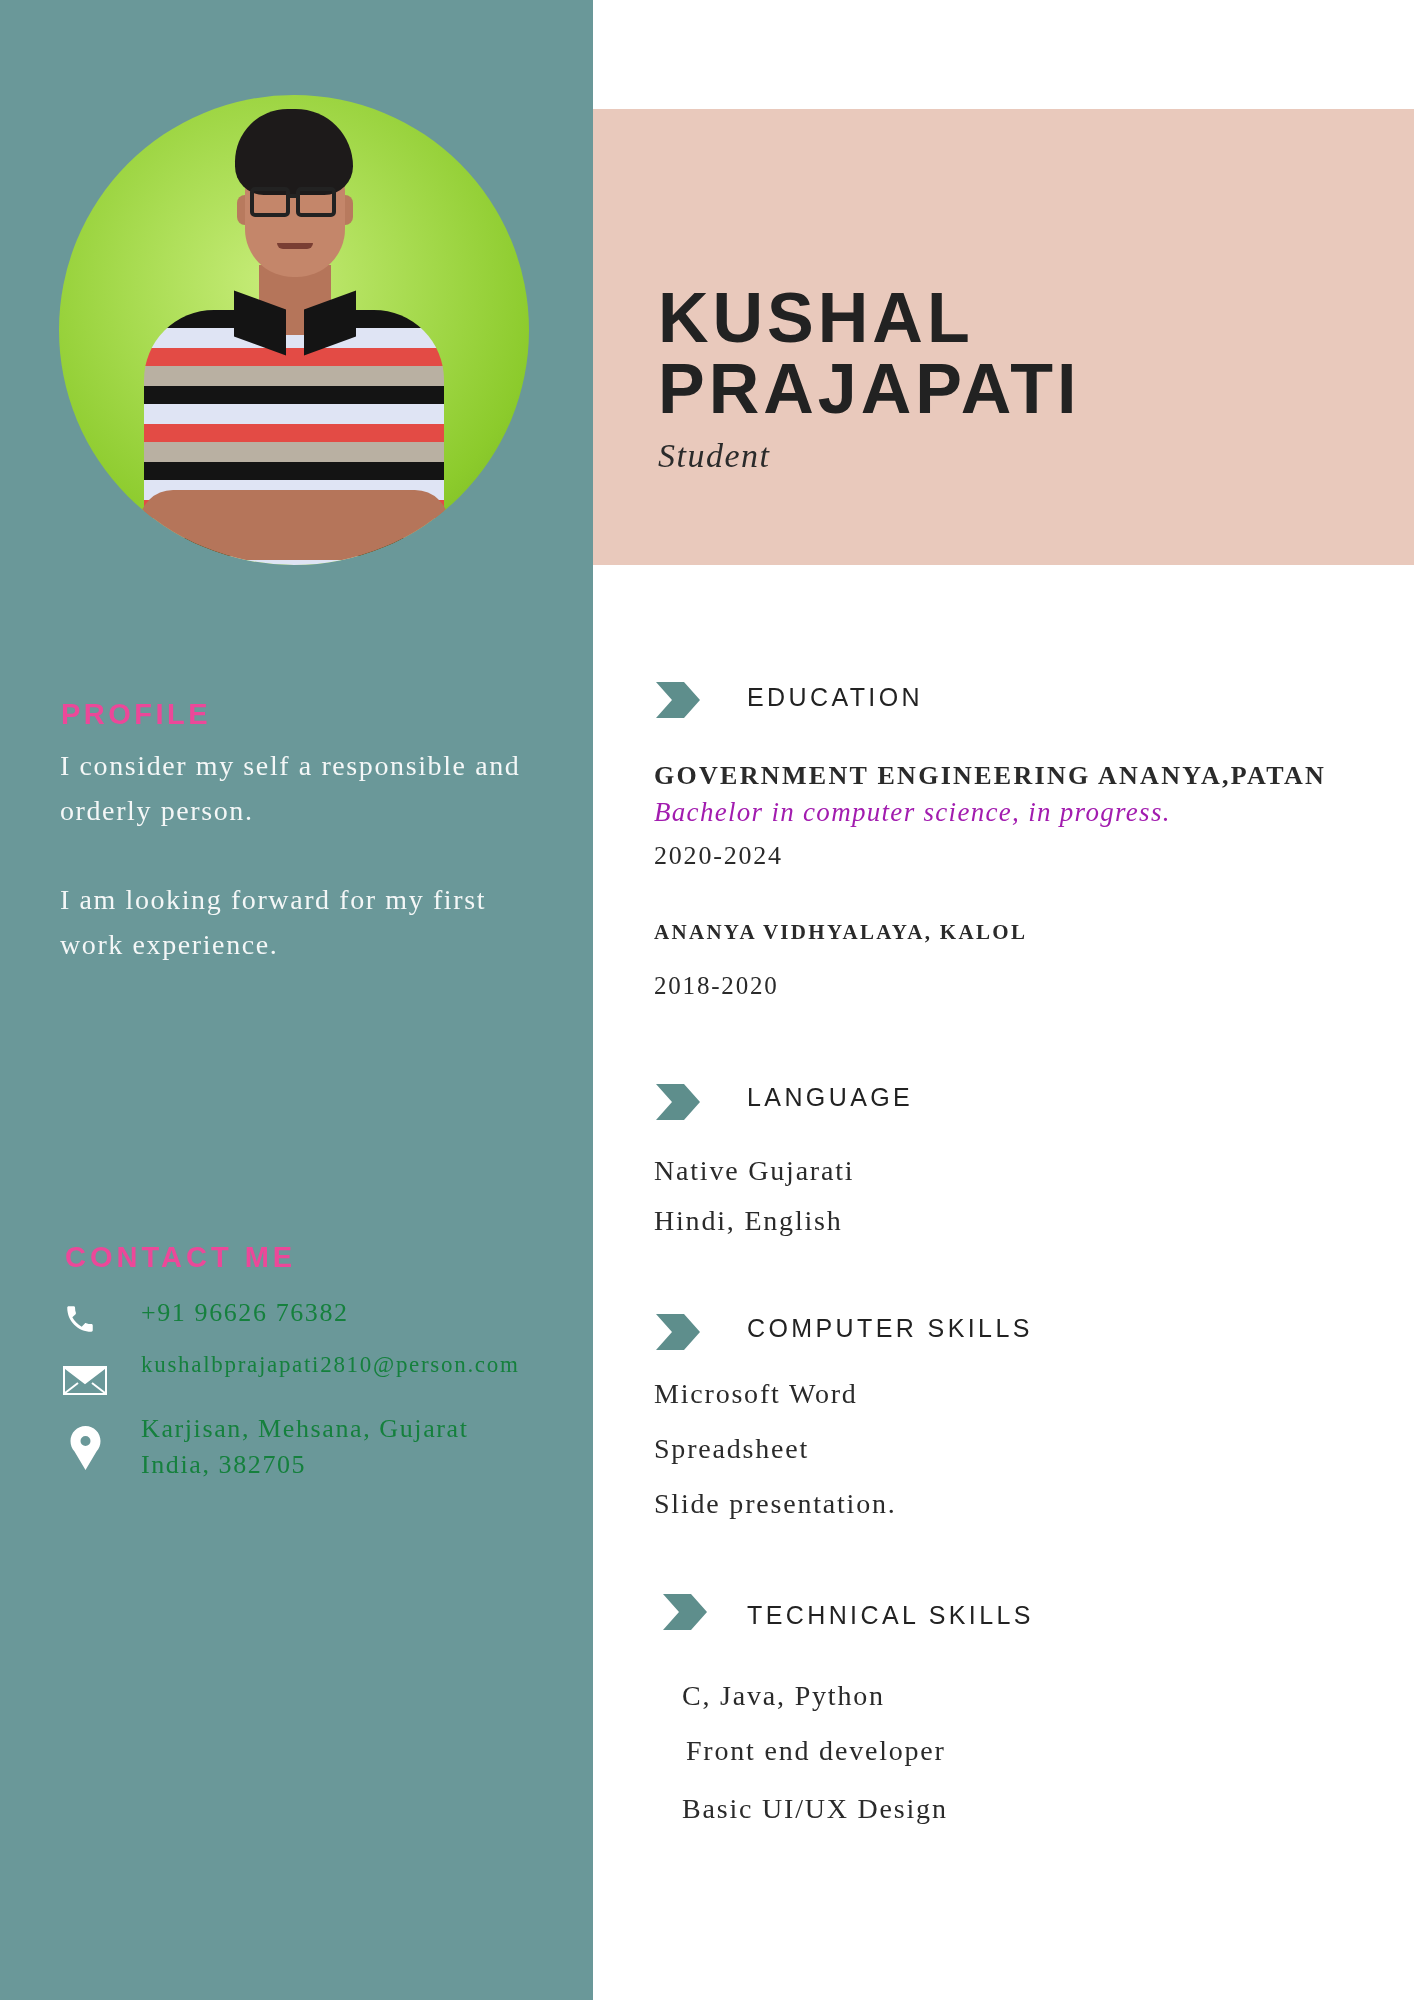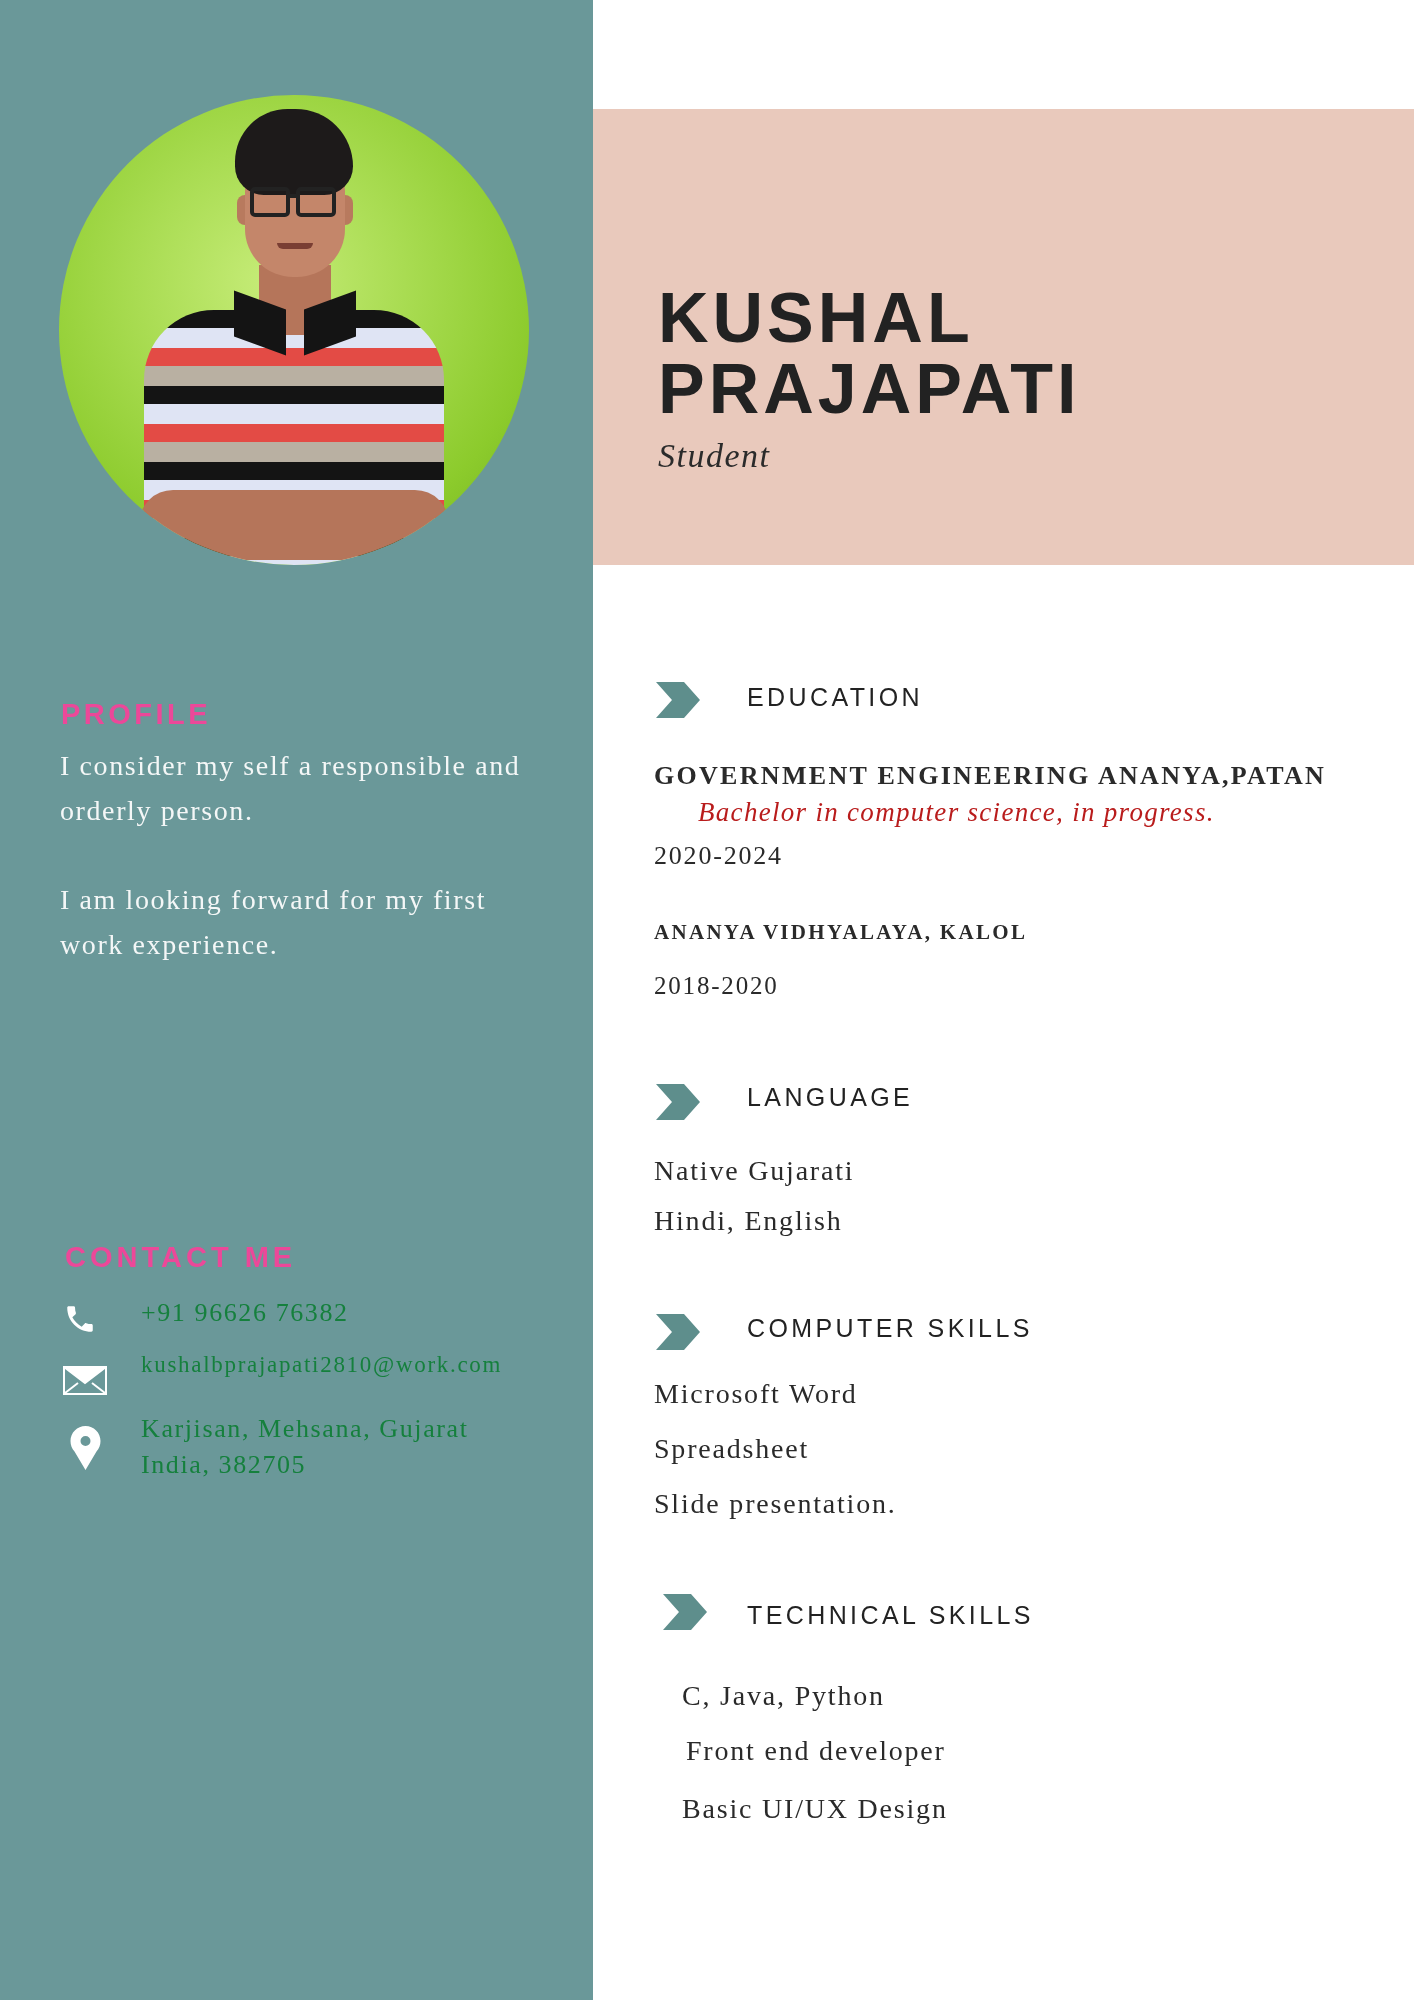--- a/index.html
+++ b/index.html
@@ -60,21 +60,21 @@
   .name div { white-space: nowrap; }
   .subtitle { left: 658px; top: 437px; font-style: italic; font-size: 34px; color: #2b2b2b; letter-spacing: 1.5px; }
 
   .chevron { position: absolute; width: 44px; height: 36px; }
   .sec-heading {
     position: absolute; font-family: "Liberation Sans", "DejaVu Sans", sans-serif;
     font-weight: normal; font-size: 25px; letter-spacing: 3.4px; color: #222222; line-height: 1; white-space: nowrap; margin-left: 16px;
   }
   .body-text { position: absolute; color: #2a2a2a; font-size: 28px; letter-spacing: 1.8px; white-space: nowrap; line-height: 1; }
   .edu-school { position: absolute; font-weight: bold; font-size: 26px; letter-spacing: 2.3px; color: #2a2a2a; white-space: nowrap; line-height: 1; }
-  .edu-degree { position: absolute; font-style: italic; font-size: 27px; letter-spacing: 1.3px; color: #b91c1c; white-space: nowrap; line-height: 1; margin-left: 44px; }
+  .edu-degree { position: absolute; font-style: italic; font-size: 27px; letter-spacing: 1.3px; color: #a21caf; white-space: nowrap; line-height: 1; }
 </style>
 </head>
 <body>
 
 <div class="abs left-panel"></div>
 
 <div class="abs photo" title="Profile photo of Kushal Prajapati">
   <div class="abs shirt"></div>
   <div class="abs neck"></div>
   <div class="abs collar-l"></div>
@@ -109,21 +109,21 @@
 </div>
 
 <div class="abs contact-row" style="top:1352px; height:44px;">
   <span class="icon" style="top:14px;">
     <svg width="44" height="29" viewBox="0 0 44 29">
         <rect x="1" y="1" width="42" height="27" fill="none" stroke="#ffffff" stroke-width="2"></rect>
         <path d="M1 1 L22 17 L43 1" fill="#ffffff" stroke="#ffffff" stroke-width="2"></path>
         <path d="M2 27 L15 17 M42 27 L29 17" stroke="#ffffff" stroke-width="2"></path>
       </svg>
   </span>
-  <span class="contact-text" style="top:0; font-size:23px; letter-spacing:1.7px;">kushalbprajapati2810@work.com</span>
+  <span class="contact-text" style="top:0; font-size:23px; letter-spacing:1.7px;">kushalbprajapati2810@person.com</span>
 </div>
 
 <div class="abs contact-row" style="top:1414px; height:80px;">
   <span class="icon" style="left:7px; top:12px;">
     <svg width="31" height="44" viewBox="0 0 30 44">
         <path fill="#ffffff" d="M15 0C6.7 0 0 6.7 0 15c0 4 1.4 7.6 4 10.4L15 44l11-18.6c2.6-2.8 4-6.4 4-10.4C30 6.7 23.3 0 15 0zm0 20a5 5 0 1 1 0-10 5 5 0 0 1 0 10z"></path>
       </svg>
   </span>
   <span class="contact-text" style="top:0; font-size:26px;">Karjisan, Mehsana, Gujarat</span>
   <span class="contact-text" style="top:36px; font-size:26px;">India, 382705</span>

